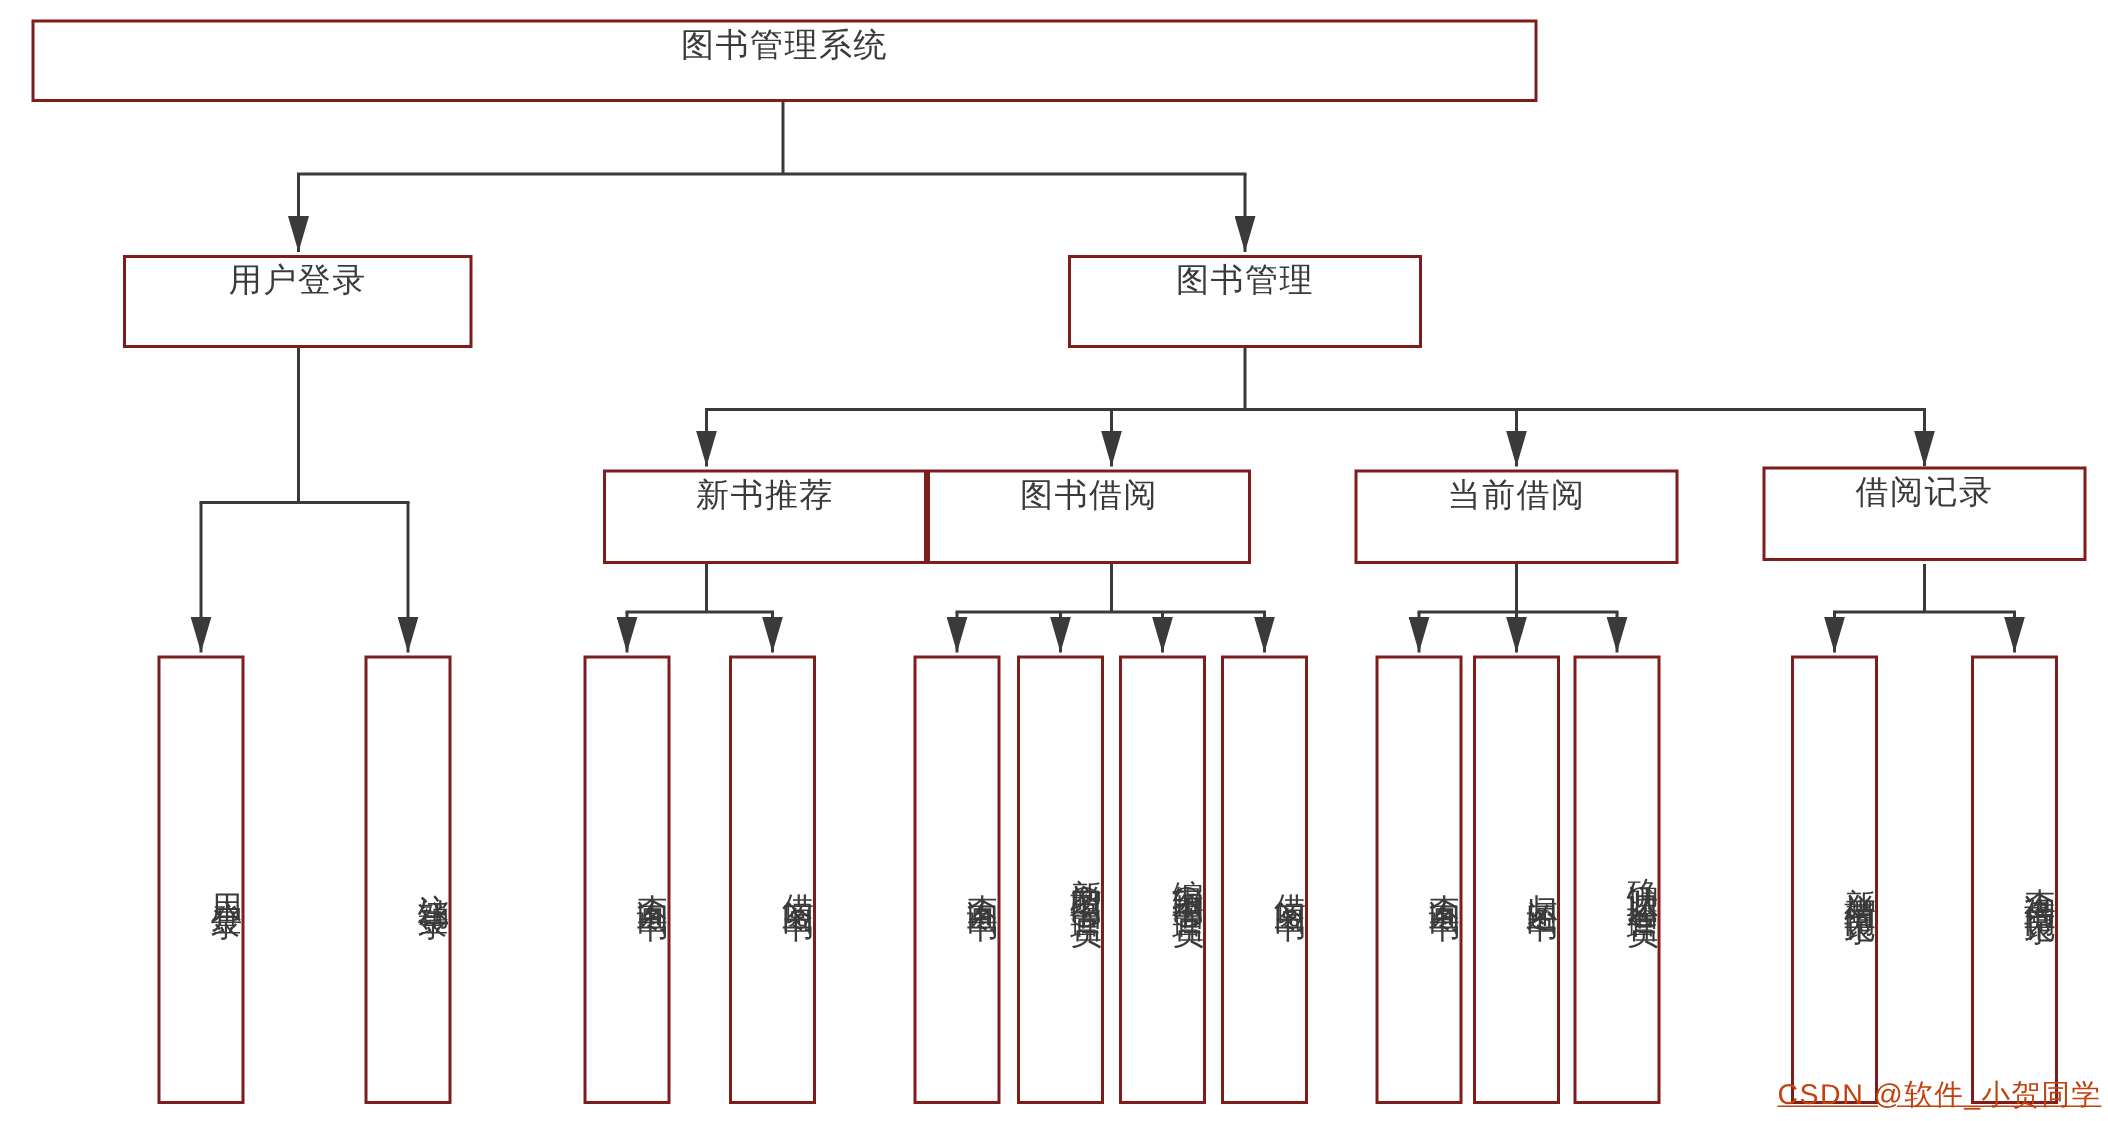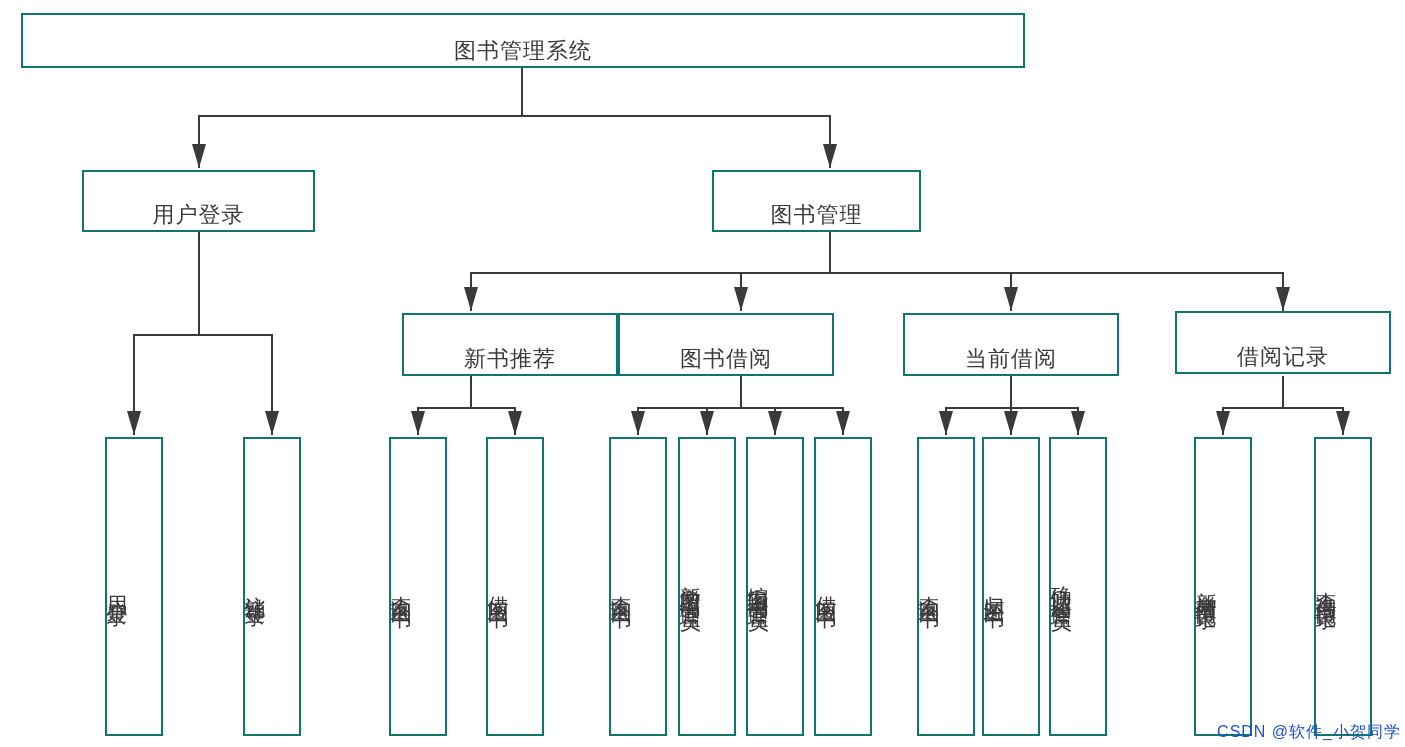--- a/index.html
+++ b/index.html
@@ -19,47 +19,48 @@
   #connectors {
     position: absolute;
     left: 0;
     top: 0;
     z-index: 1;
   }
   .node {
     position: absolute;
     box-sizing: border-box;
     background: #ffffff;
-    border: 2px solid #0f766e;
+    border: 2px solid #7f1d1d;
     display: flex;
-    align-items: flex-end;
+    align-items: flex-start;
     justify-content: center;
     z-index: 2;
   }
   .hbox {
     font-size: 22px;
     letter-spacing: 1px;
     white-space: nowrap;
   }
   .vbox {
     writing-mode: vertical-rl;
     text-orientation: mixed;
     font-size: 21px;
     letter-spacing: 0.18em;
     line-height: 1;
   }
   #watermark {
     position: absolute;
     right: 4px;
     bottom: 4px;
-    font-size: 16px;
-    color: #1d4ed8;
+    font-size: 19px;
+    color: #c2410c;
     letter-spacing: 1px;
     z-index: 3;
     white-space: nowrap;
+    text-decoration: underline;
   }
 </style>
 </head>
 <body>
 
 <div id="stage">
 
   <svg id="connectors" width="1405" height="747" viewBox="0 0 1405 747">
     <defs>
       <marker id="arrow" markerUnits="userSpaceOnUse" markerWidth="26" markerHeight="14" refX="24" refY="7" orient="auto">
@@ -110,21 +111,21 @@
     </g>
   </svg>
 
   <div class="node hbox" style="left:21px; top:13px; width:1004px; height:55px;">
     <span>图书管理系统</span>
   </div>
 
   <div class="node hbox" style="left:82px; top:170px; width:233px; height:62px;">
     <span>用户登录</span>
   </div>
-  <div class="node hbox" style="left:712px; top:170px; width:209px; height:62px;">
+  <div class="node hbox" style="left:712px; top:170px; width:236px; height:62px;">
     <span>图书管理</span>
   </div>
 
   <div class="node hbox" style="left:363px; top:313px; width:216px; height:63px;margin-left:39px;">
     <span>新书推荐</span>
   </div>
   <div class="node hbox" style="left:618px; top:313px; width:216px; height:63px;">
     <span>图书借阅</span>
   </div>
   <div class="node hbox" style="left:903px; top:313px; width:216px; height:63px;">

